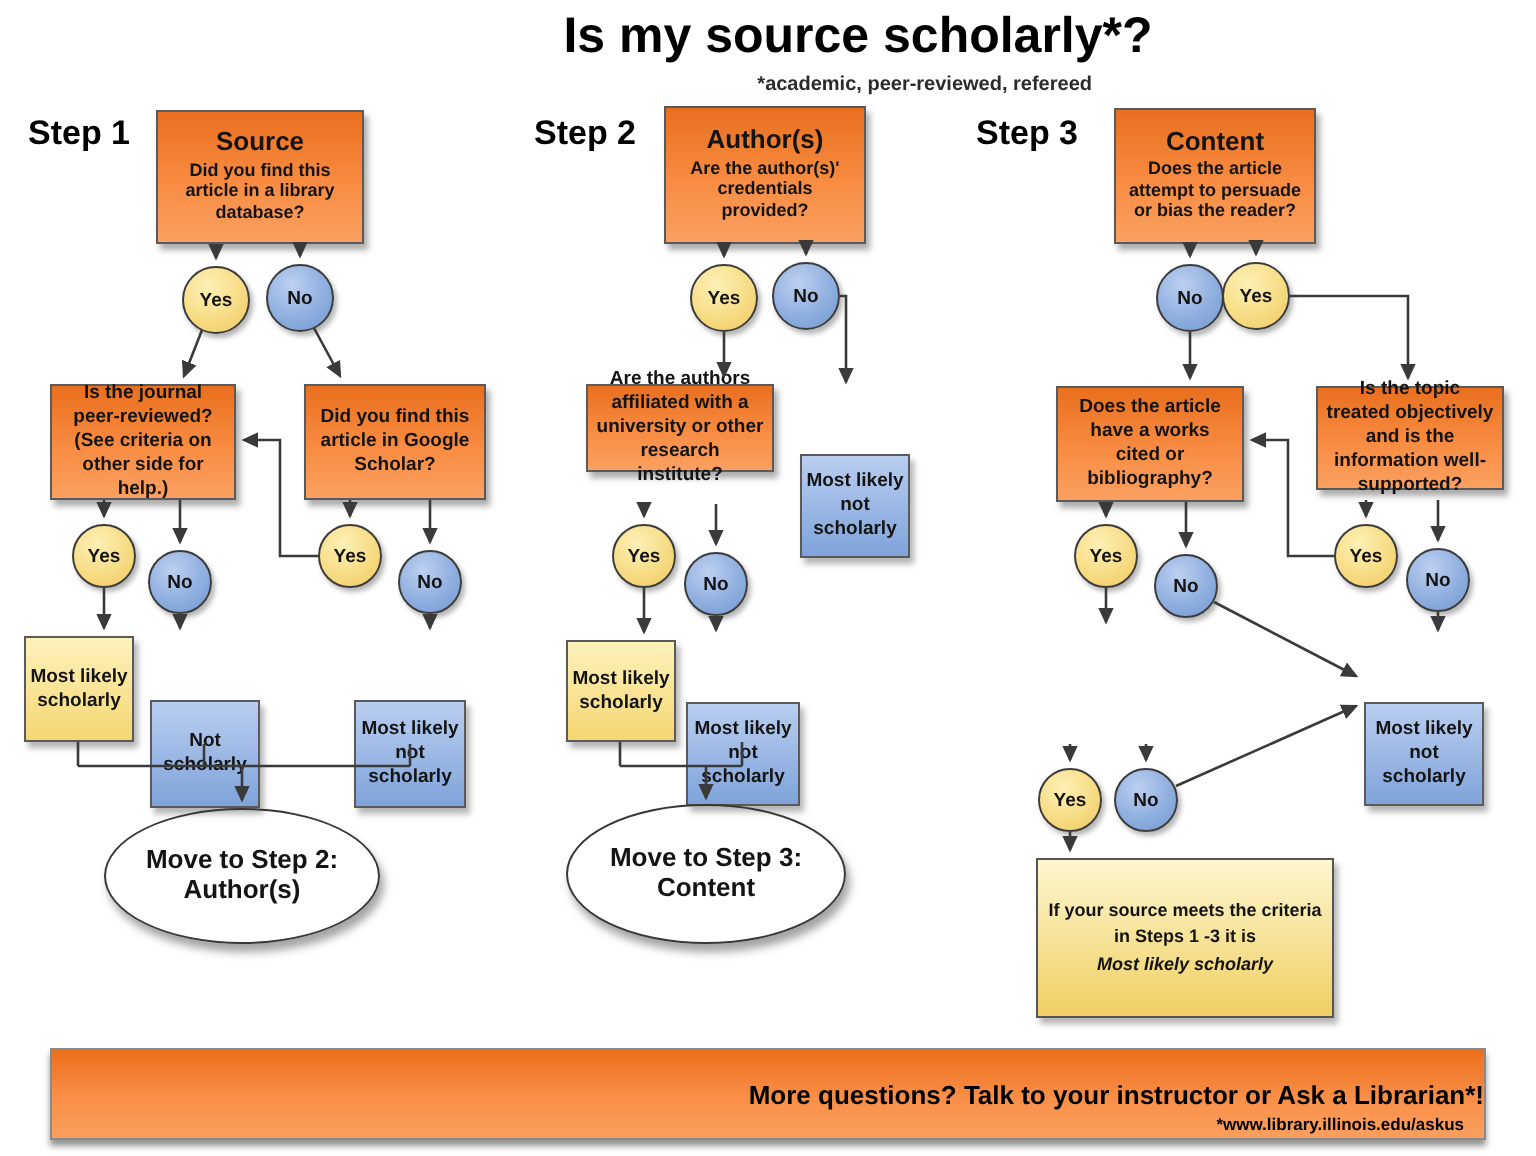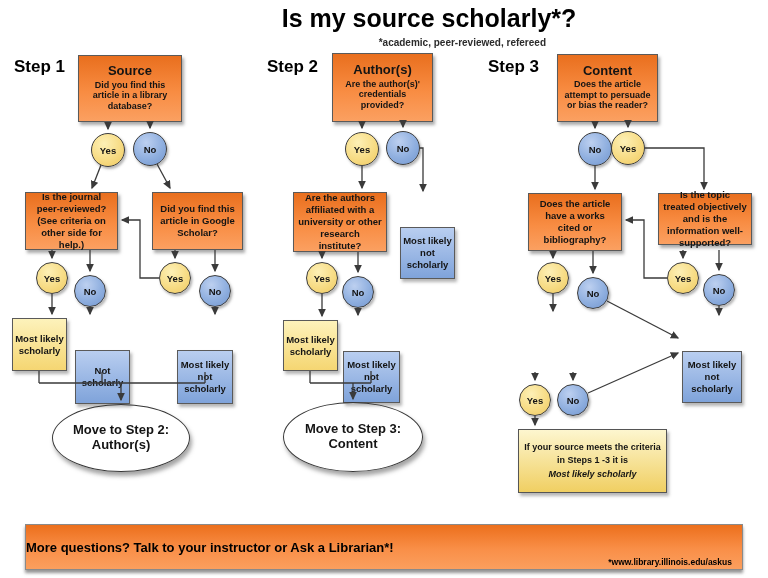--- a/index.html
+++ b/index.html
@@ -28,21 +28,21 @@
   .ell  { border-radius:50%; background:linear-gradient(180deg,#e96f1e 0%,#f8断8c42 55%,#fba264 100%);
           border:1.5px solid #383838; box-shadow:2px 4px 4px rgba(90,90,90,.55); font-size:13px; line-height:1.15; }
   .note { background:linear-gradient(180deg,#fdf6cf 0%,#f0cf62 100%); border:1px solid #555;
           box-shadow:2px 3px 3px rgba(90,90,90,.45); font-size:9px; line-height:1.5; }
   .note .nowrap { white-space:nowrap; }
   .italic { font-style:italic; }
   .banner { position:absolute; left:25px; top:524px; width:718px; height:46px; z-index:2; box-sizing:border-box;
             background:linear-gradient(180deg,#ec6f1c 0%,#f98f48 55%,#fb9f5e 100%);
             border:1px solid #8a8a8a; box-shadow:0 3px 3px rgba(60,60,60,.55);
             display:flex; flex-direction:column; justify-content:center; }
-  .banner-text { text-align:left; font-size:13px; font-weight:bold; color:#000;margin-top:12px; }
+  .banner-text { text-align:right; font-size:13px; font-weight:bold; color:#000;margin-top:12px; }
   .banner-url { text-align:right; font-size:8.5px; font-weight:bold; color:#000; padding-right:10px; margin-top:2px; }
 </style>
 </head>
 <body>
 
 <div class="canvas">
 
   <div class="title">Is my source scholarly*?</div>
   <div class="subtitle">*academic, peer-reviewed, refereed</div>
 
@@ -155,21 +155,21 @@
     <span class="boxq">Are the author(s)' credentials provided?</span>
   </div>
 
   <div class="node circ ycirc" style="left:345px; top:132px; width:34px; height:34px;">
     <span>Yes</span>
   </div>
   <div class="node circ bcirc" style="left:386px; top:131px; width:34px; height:34px;">
     <span>No</span>
   </div>
 
-  <div class="node obox qonly" style="left:293px; top:192px; width:94px; height:60px;">
+  <div class="node obox qonly" style="left:293px; top:192px; width:94px; height:44px;">
     <span>Are the authors affiliated with a university or other research institute?</span>
   </div>
   <div class="node bbox" style="left:400px; top:195px; width:55px; height:52px;">
     <span>Most likely not scholarly</span>
   </div>
 
   <div class="node circ ycirc" style="left:306px; top:262px; width:32px; height:32px;">
     <span>Yes</span>
   </div>
   <div class="node circ bcirc" style="left:342px; top:276px; width:32px; height:32px;">
@@ -226,21 +226,21 @@
     <span>Most likely not scholarly</span>
   </div>
 
   <div class="node circ ycirc" style="left:519px; top:384px; width:32px; height:32px;">
     <span>Yes</span>
   </div>
   <div class="node circ bcirc" style="left:557px; top:384px; width:32px; height:32px;">
     <span>No</span>
   </div>
 
-  <div class="node note" style="left:518px; top:429px; width:149px; height:64px;">
+  <div class="node note" style="left:518px; top:429px; width:149px; height:80px;">
     <span class="nowrap">If your source meets the criteria</span>
     <span class="nowrap">in Steps 1 -3 it is</span>
     <span class="nowrap italic">Most likely scholarly</span>
   </div>
 
   <div class="banner">
     <div class="banner-text">More questions? Talk to your instructor or Ask a Librarian*!</div>
     <div class="banner-url">*www.library.illinois.edu/askus</div>
   </div>
 

